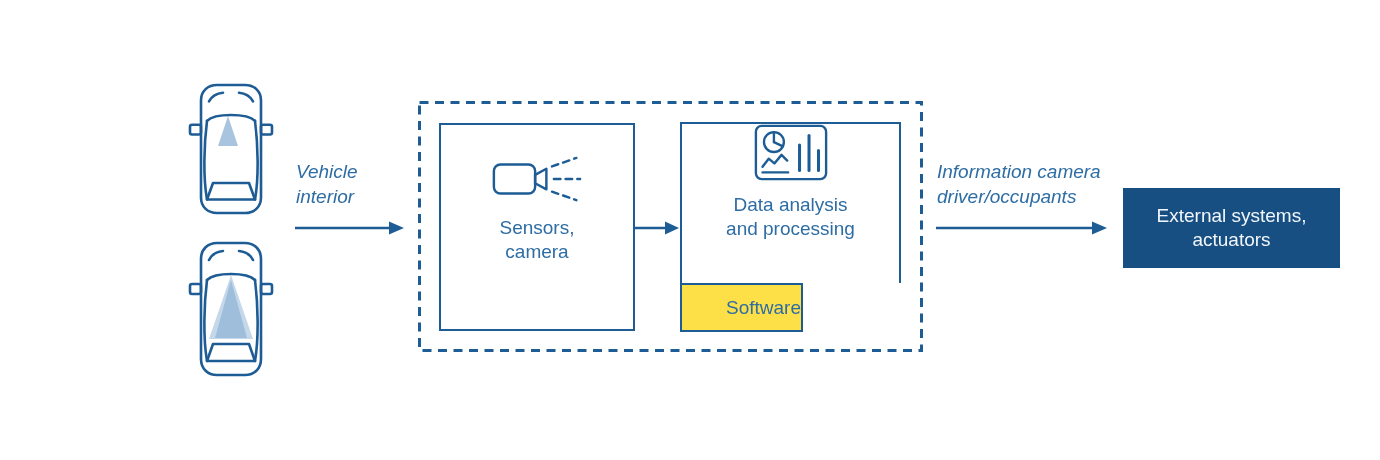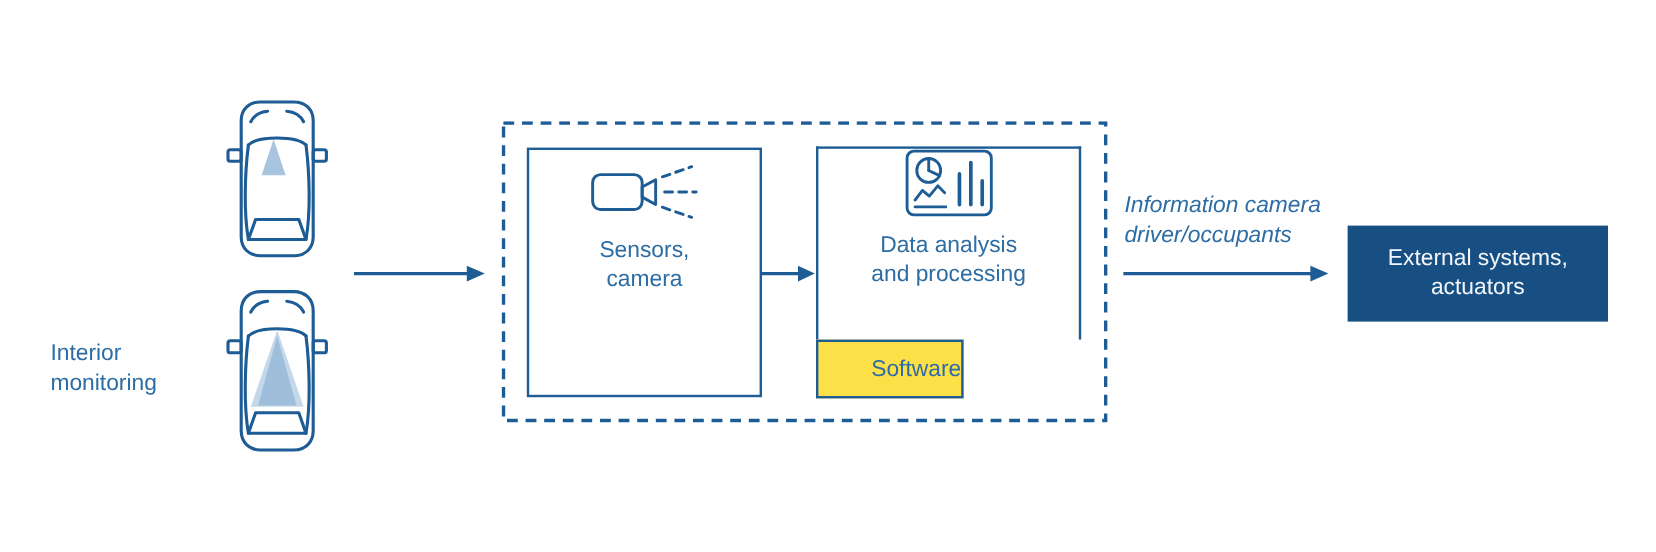--- a/index.html
+++ b/index.html
@@ -15,40 +15,39 @@
   .canvas{position:relative;width:1380px;height:460px;background:#ffffff;overflow:hidden;}
   .abs{position:absolute;}
   .label{font-size:19px;line-height:25px;color:var(--text);}
   .italic{font-style:italic;}
   .center{text-align:center;}
   svg{display:block;}
   .line-art{stroke:var(--stroke);fill:none;stroke-linecap:round;stroke-linejoin:round;}
 
   .solid-box{border:2.5px solid var(--stroke);background:#fff;}
   .sensors-box{left:439px;top:123px;width:196px;height:208px;
-    display:flex;flex-direction:column;align-items:center;padding-top:12px;gap:13px;}
+    display:flex;flex-direction:column;align-items:center;padding-top:31px;gap:13px;}
   .data-box{left:680px;top:122px;width:221px;height:161px;
     border:2.5px solid var(--stroke);border-bottom:none;background:#fff;
     display:flex;flex-direction:column;align-items:center;padding-top:0;gap:12px;}
   .sub-box{top:283px;height:49px;border:2.5px solid var(--stroke);background:#fde047;
     display:flex;align-items:center;justify-content:flex-end;}
   .software-box{left:680px;width:123px;}
   .ecu-box{left:816px;width:85px;}
   .box-label{font-size:19px;line-height:24px;color:var(--text);}
 
   .external-box{left:1123px;top:188px;width:217px;height:80px;background:var(--dark-box-bg);
     display:flex;align-items:center;justify-content:center;}
   .external-box .box-label{color:var(--dark-box-text);text-align:center;width:210px;}
 </style>
 </head>
 <body>
 
 <div class="canvas">
 
-  <div class="abs label" style="left:42px;top:282px;width:108px">Interior monitoring</div>
 
   <svg class="abs" style="left:185px;top:82px" width="92" height="134" viewBox="0 0 92 138" preserveAspectRatio="none">
     <polygon points="43,35 33,66 53,66" fill="var(--cone-medium)" opacity="0.8"></polygon>
     <g class="line-art" stroke-width="2.6">
       <path d="M 32,3 H 60 C 69,3 76,9 76,19 V 119 C 76,129 69,135 60,135 H 32 C 23,135 16,129 16,119 V 19 C 16,9 23,3 32,3 Z"></path>
       <path d="M 24,20 C 27,14 32,11.5 38,11"></path>
       <path d="M 68,20 C 65,14 60,11.5 54,11"></path>
       <path d="M 22,40 C 30,32 62,32 70,40"></path>
       <path d="M 22,40 C 19,64 18,98 22,121"></path>
       <path d="M 70,40 C 73,64 74,98 70,121"></path>
@@ -67,20 +66,21 @@
       <path d="M 68,20 C 65,14 60,11.5 54,11"></path>
       <path d="M 22,40 C 30,32 62,32 70,40"></path>
       <path d="M 22,40 C 19,64 18,98 22,121"></path>
       <path d="M 70,40 C 73,64 74,98 70,121"></path>
       <path d="M 28,104 L 64,104 L 70,121 L 22,121 Z"></path>
       <rect x="5" y="44" width="11" height="10" rx="2"></rect>
       <rect x="76" y="44" width="11" height="10" rx="2"></rect>
     </g>
   </svg>
 
+  <div class="abs label italic" style="left:296px;top:159px;width:88px">Vehicle interior</div>
   <svg class="abs" style="left:295px;top:220px" width="110" height="16">
     <line x1="0" y1="8" x2="96" y2="8" stroke="var(--stroke)" stroke-width="2.6"></line>
     <polygon points="94,1.5 109,8 94,14.5" fill="var(--stroke)"></polygon>
   </svg>
 
   <svg class="abs" style="left:418px;top:101px" width="505" height="251">
     <rect x="1.5" y="1.5" width="502" height="248" fill="none" stroke="var(--stroke)" stroke-width="3" stroke-dasharray="9 6.5"></rect>
   </svg>
 
   <div class="abs solid-box sensors-box">

